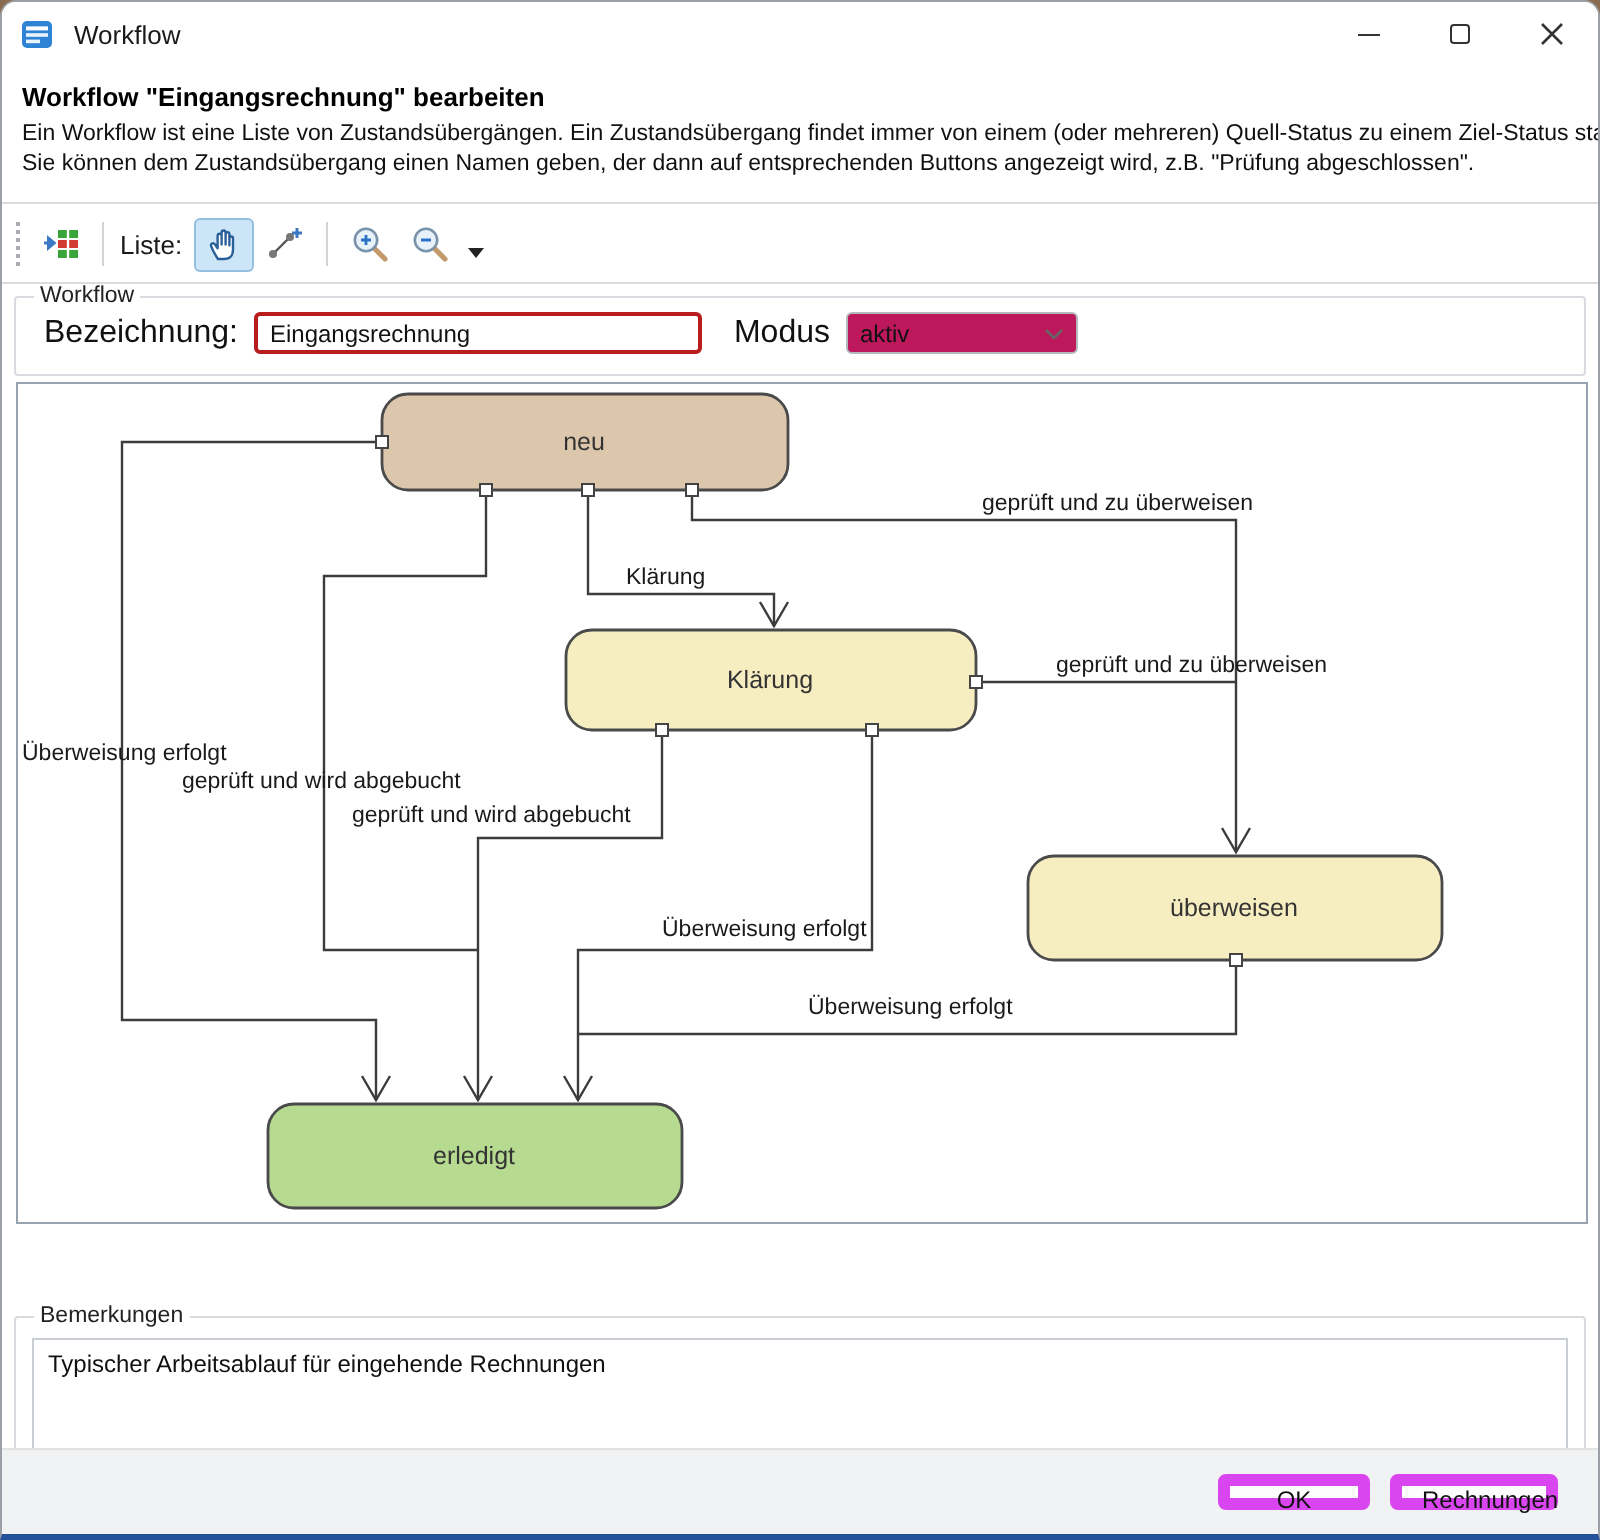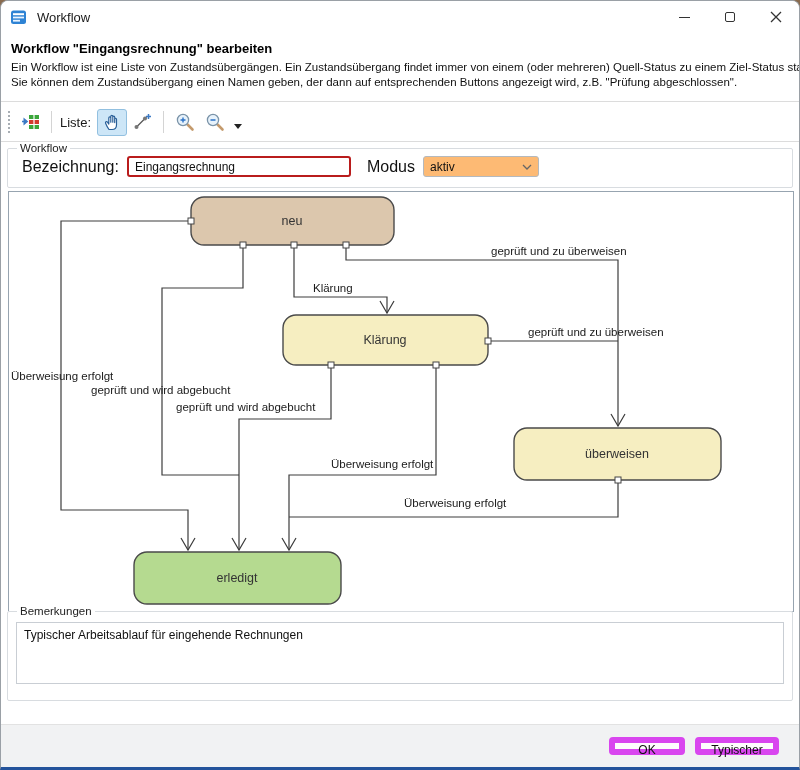--- a/index.html
+++ b/index.html
@@ -44,36 +44,36 @@
   
   fieldset { position: absolute; left: 6px; right: 6px; border: 1px solid #d8dce0;
     border-radius: 2px; padding: 1px 8px 4px 8px; background: #fff; }
   legend { font-size: 11.5px; color: #222; padding: 0 3px; margin-left: 1px; }
   .wf-group { top: 141px; height: 46px; }
   .wf-row { display: flex; align-items: center; margin-top: 1px; }
   .wf-row label { font-size: 16px; color: #111; margin: 0 8px 0 6px; }
   .wf-input { width: 224px; height: 21px; border: 2px solid #b91c1c; border-radius: 3px;
     font-family: "Liberation Sans", sans-serif; font-size: 12px; padding: 0 6px; color: #111; outline: none; }
   .status-label { margin-left: 16px !important; }
-  .combo { width: 116px; height: 21px; border: 1px solid #b4b9be; border-radius: 3px; background: #fdba74;
+  .combo { width: 116px; height: 21px; border: 1px solid #b4b9be; border-radius: 3px; background: #be185d;
     display: flex; align-items: center; justify-content: space-between; padding: 0 6px; font-size: 12px; color: #111; }
 
   
   .canvas { position: absolute; top: 190px; left: 7px; width: 786px; height: 421px;
     border: 1px solid #97a4b0; background: #fff; }
   .canvas svg { display: block; }
   .node-label { font-size: 12.5px; fill: #333; text-anchor: middle; }
   .edge-label { font-size: 11.5px; fill: #1a1a1a; }
   .edge { fill: none; stroke: #3c3c3c; stroke-width: 1.2; }
   .arrowhead { fill: none; stroke: #3c3c3c; stroke-width: 1.2; }
   .conn-pt { fill: #fff; stroke: #444; stroke-width: 1; }
   .state-rect { stroke: #4a4a4a; stroke-width: 1.4; }
 
   
-  .bem-group { top: 604px; height: 96px; }
+  .bem-group { top: 651px; height: 96px; }
   .bem-text { display: block; width: 100%; height: 62px; margin-top: 4px; border: 1px solid #c9ced4;
     font-family: "Liberation Sans", sans-serif; font-size: 12px; color: #111; padding: 5px 7px;
     resize: none; outline: none; background: #fff; }
 
   
   .footer { position: absolute; top: 723px; left: 0; right: 0; bottom: 0; background: #f1f2f3;
     border-top: 1px solid #e2e2e2; display: flex; align-items: center; justify-content: flex-end;
     gap: 10px; padding-right: 20px; }
   .btn { height: 18px; background: #fdfdfd; border: 6px solid #d946ef; border-radius: 4px;
     font-family: "Liberation Sans", sans-serif; font-size: 12px; color: #111; padding: 0 10px; }
@@ -230,16 +230,16 @@
     </svg>
   </div>
 
   <fieldset class="bem-group">
     <legend>Bemerkungen</legend>
     <textarea class="bem-text" style="">Typischer Arbeitsablauf für eingehende Rechnungen</textarea>
   </fieldset>
 
   <div class="footer">
     <button class="btn btn-ok">OK</button>
-    <button class="btn btn-cancel">Typischer</button>
+    <button class="btn btn-cancel">Rechnungen</button>
   </div>
 
 </div>
 
 </body></html>

